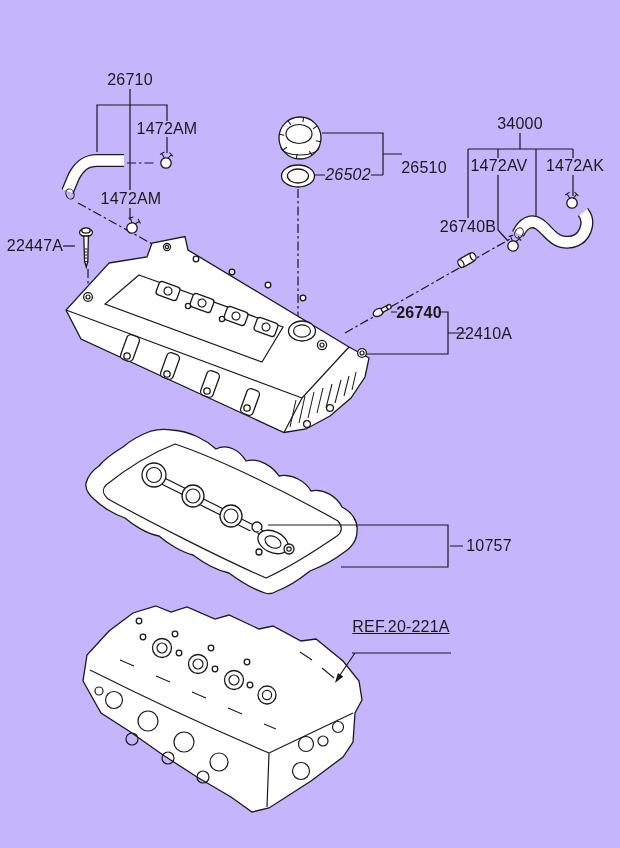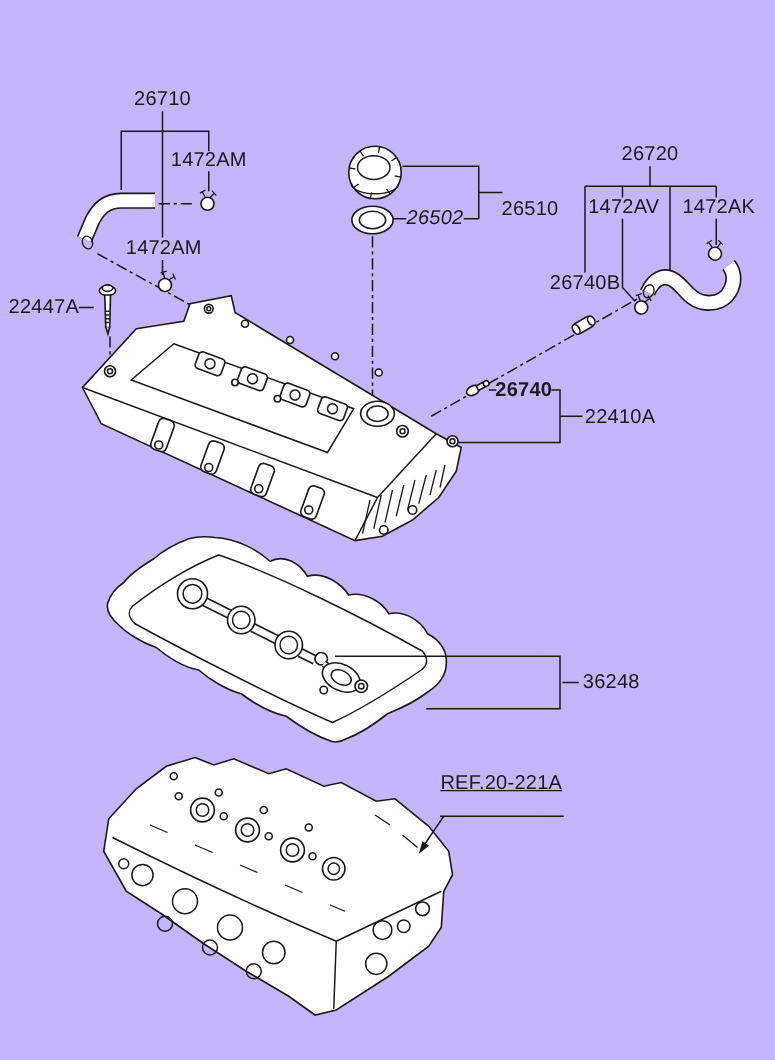--- a/index.html
+++ b/index.html
@@ -227,22 +227,22 @@
     <polygon class="arrow" points="335,683 343.3,676.5 337.9,672.9"></polygon>
   </g>
 </svg>
 
 <div class="lbl" style="left:130px;top:80px;">26710</div>
 <div class="lbl" style="left:167px;top:129px;">1472AM</div>
 <div class="lbl" style="left:131px;top:199px;">1472AM</div>
 <div class="lbl" style="left:35px;top:246px;text-align:center;">22447A</div>
 <div class="lbl" style="left:424px;top:168px;">26510</div>
 <div class="lbl" style="left:348px;top:175px;font-style:italic;">26502</div>
-<div class="lbl" style="left:520px;top:124px;">26720</div>
+<div class="lbl" style="left:520px;top:124px;">34000</div>
 <div class="lbl" style="left:499px;top:166px;">1472AV</div>
 <div class="lbl" style="left:575px;top:166px;">1472AK</div>
 <div class="lbl" style="left:468px;top:227px;">26740B</div>
 <div class="lbl" style="left:419px;top:313px;font-weight:bold;">26740</div>
-<div class="lbl" style="left:496px;top:334px;text-align:center;">22410A</div>
-<div class="lbl" style="left:489px;top:546px;">36248</div>
+<div class="lbl" style="left:484px;top:334px;text-align:center;">22410A</div>
+<div class="lbl" style="left:489px;top:546px;">10757</div>
 <div class="lbl" style="left:401px;top:627px;text-decoration:underline;">REF.20-221A</div>
 
 </div>
 
 </body></html>

